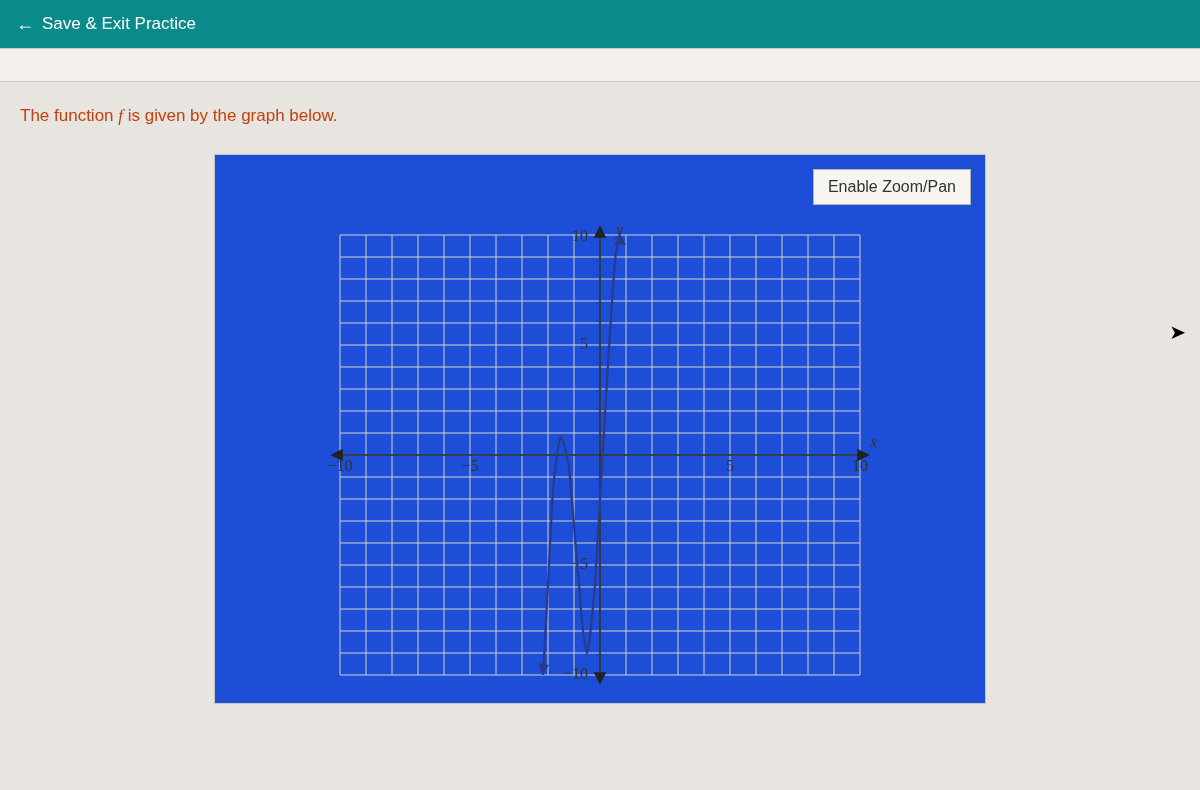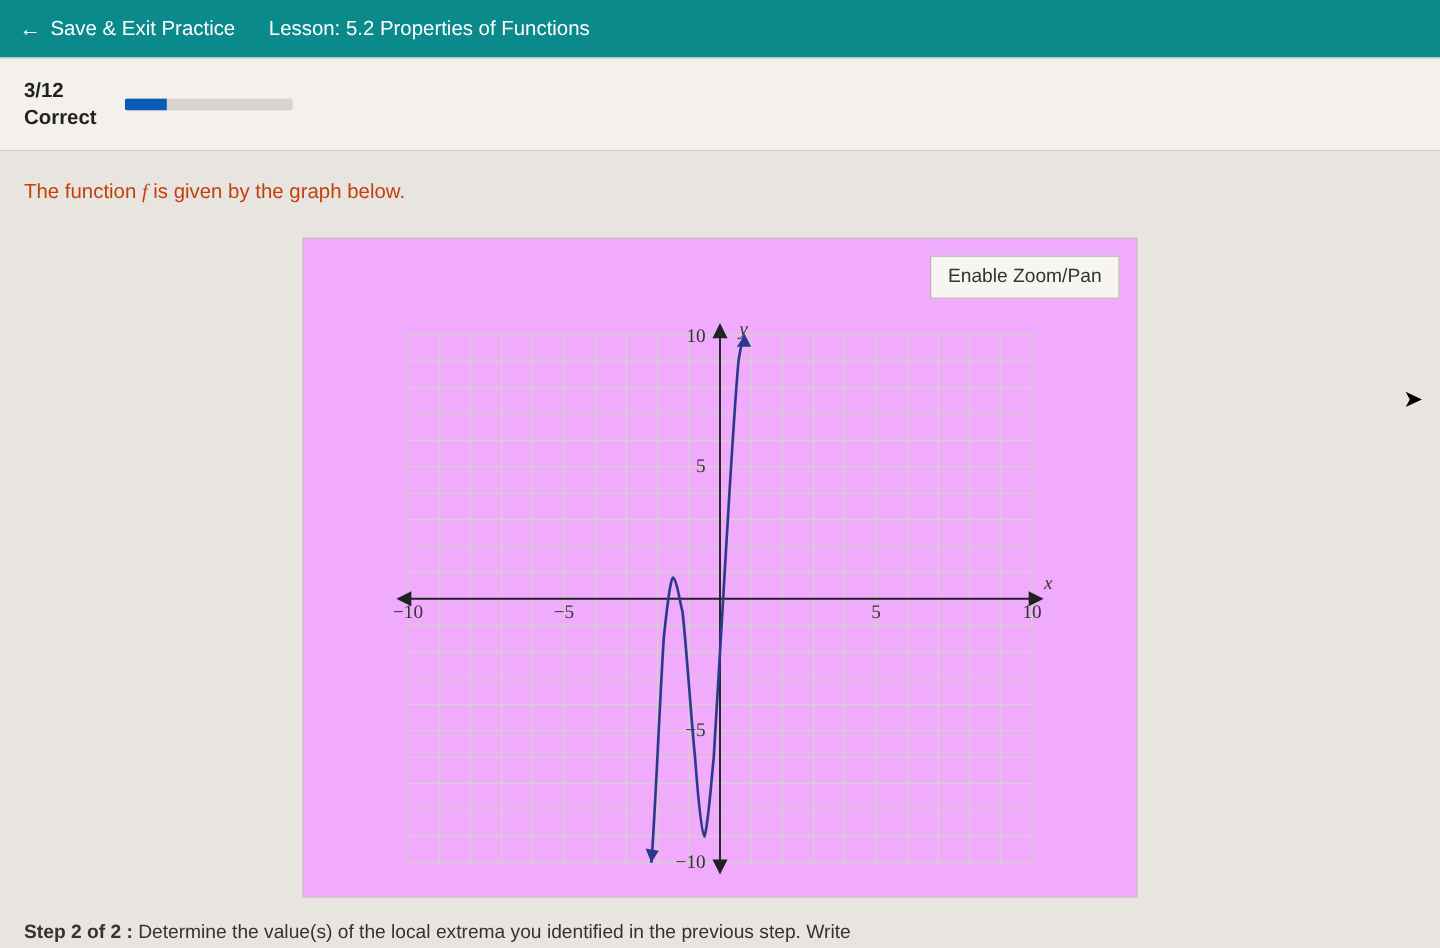--- a/index.html
+++ b/index.html
@@ -78,22 +78,22 @@
   }
   .prompt {
     font-size: 17px;
     color: #c2410c;
     margin-bottom: 28px;
   }
   .prompt .fn { font-family: 'Times New Roman', serif; font-style: italic; }
   .graph-area {
     position: relative;
     margin: 0 auto;
-    width: 696px;
-    background: #f0abfc;
+    width: 772px;
+    background: #1d4ed8;
     border: 1px solid #c8c4be;
     padding: 16px 16px 8px 16px;
   }
   .zoom-btn {
     position: absolute;
     top: 14px;
     right: 14px;
     background: #f7f5f1;
     border: 1px solid #b8b4ae;
     padding: 8px 14px;
@@ -121,33 +121,23 @@
   }
 </style>
 </head>
 <body>
 
 <div class="top-bar">
   <div class="save-exit">
     <span class="arrow-left">←</span>
     <span>Save &amp; Exit Practice</span>
   </div>
-  <div class="lesson-title">Lesson: 5.2 Properties of Functions</div>
 </div>
 
 <div class="question-bar">
-  <div class="score-block">
-    <div class="score-text">
-      <div>3/12</div>
-      <div>Correct</div>
-    </div>
-    <div class="progress-track">
-      <div class="progress-fill" style="width: 25%;"></div>
-    </div>
-  </div>
 </div>
 
 <div class="content">
   <p class="prompt">
     <span>The function </span><span class="fn">f</span><span> is given by the graph below.</span>
   </p>
 
   <div class="graph-area">
     <button class="zoom-btn">Enable Zoom/Pan</button>
 
@@ -223,19 +213,15 @@
         <text x="550" y="232" font-style="italic">x</text>
       </g>
 
       <path d="M 222.8 460 C 226 420, 230 320, 233.2 272 C 236 245, 239 222, 241 222.4 C 244 224, 246 240, 248.8 251 C 252 280, 256 340, 259.2 372 C 262 410, 265 438, 267 438 C 270 430, 272 400, 274.8 372 C 278 320, 282 250, 285.2 196 C 288 150, 292 80, 295.4 42 C 298 25, 300 20, 300.8 20" fill="none" stroke="#2a3a8a" stroke-width="2.2"></path>
 
       <polygon points="222.8,460 218,448 229,450" fill="#2a3a8a"></polygon>
       <polygon points="300.8,20 294,30 306,30" fill="#2a3a8a"></polygon>
     </svg>
   </div>
 
-  <p class="step-text">
-    <b>Step 2 of 2 :</b><span> Determine the value(s) of the local extrema you identified in the previous step. Write</span><br>
-    
-  </p>
 </div>
 
 <span class="cursor-icon">➤</span>
 
 </body></html>

